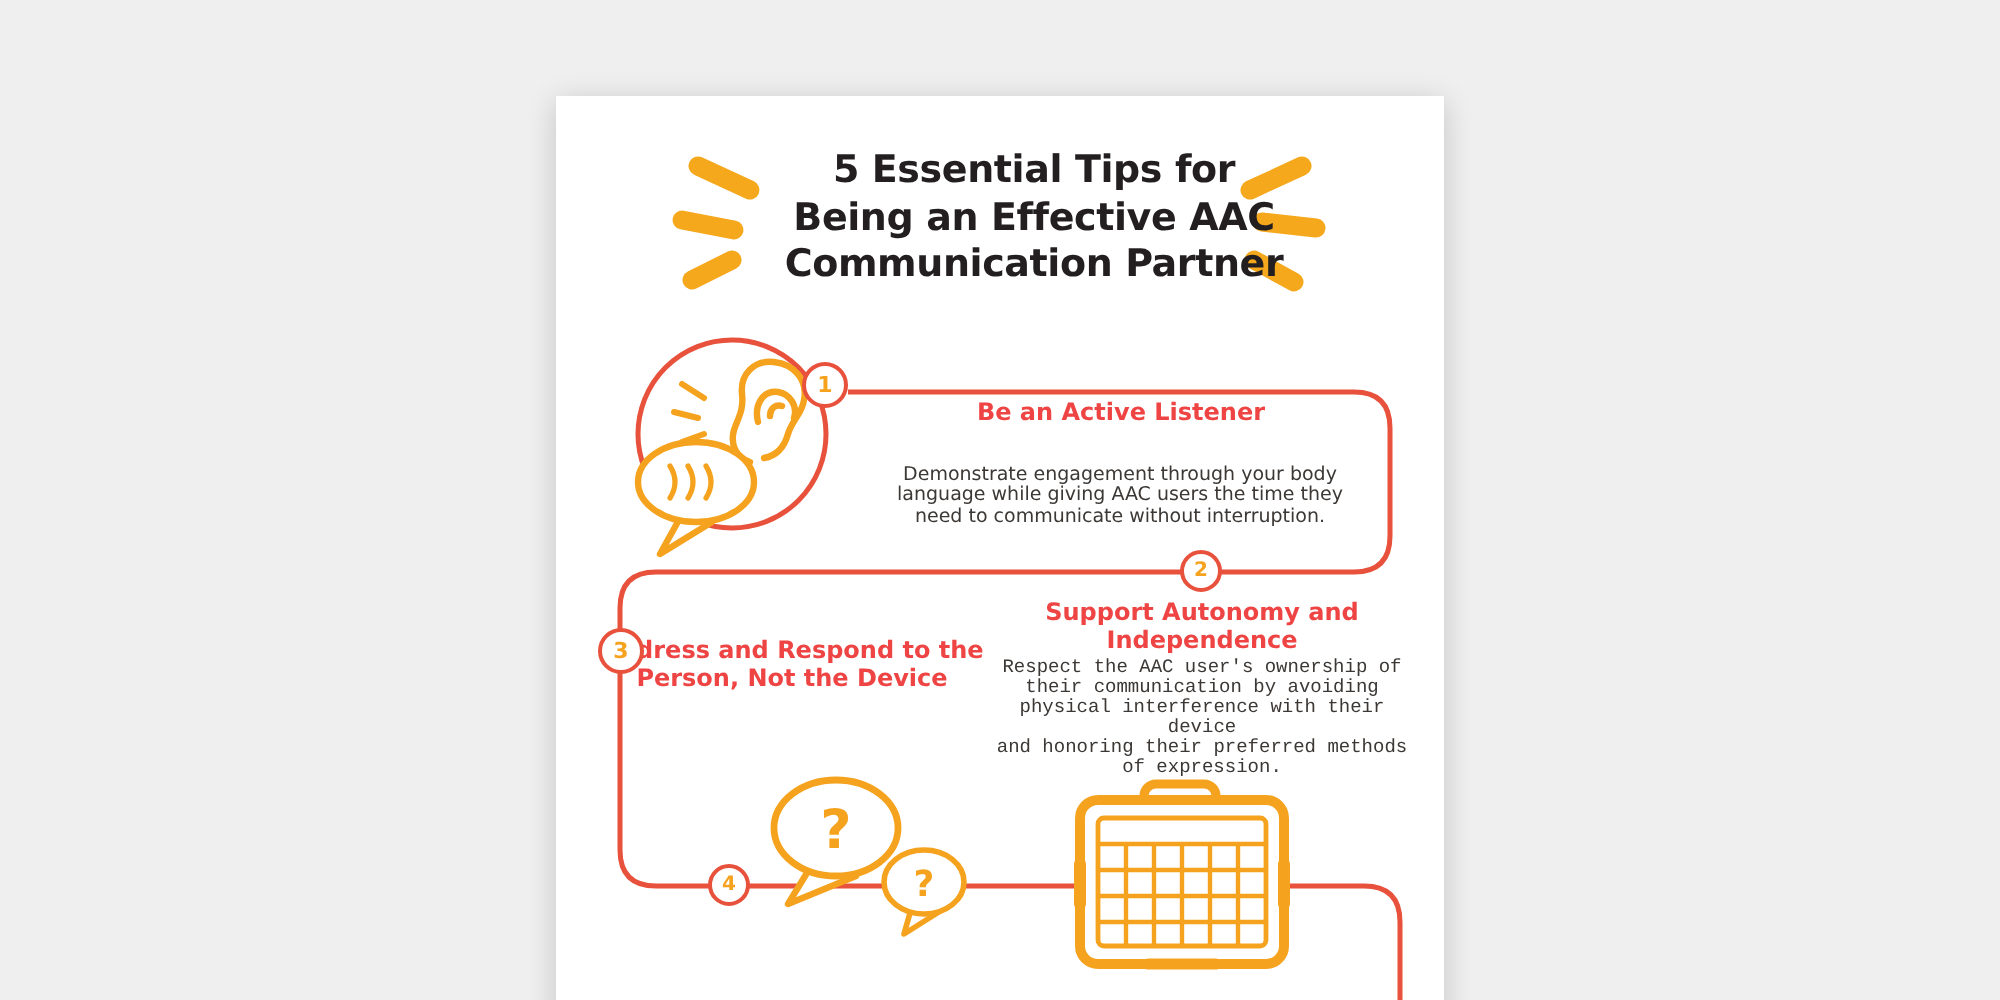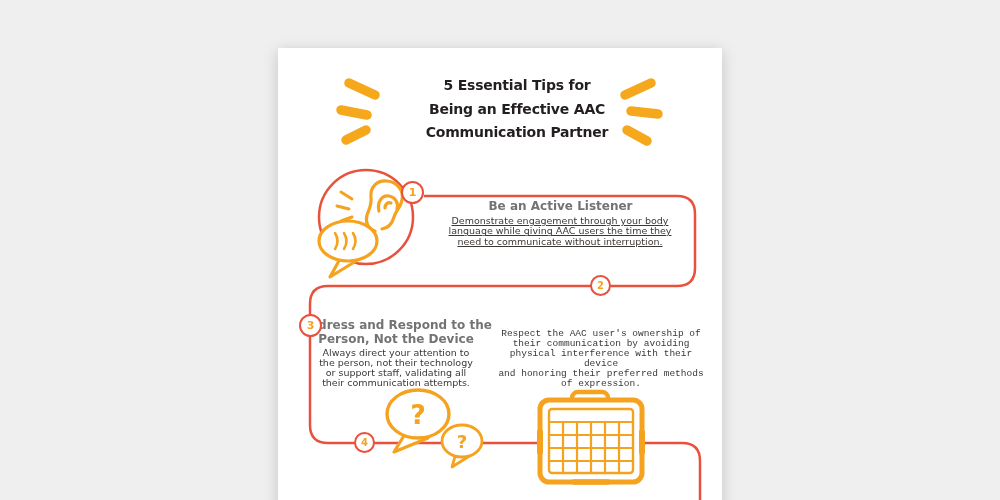--- a/index.html
+++ b/index.html
@@ -9,44 +9,44 @@
     font-family:"DejaVu Sans", "Liberation Sans", sans-serif;
   }
   .canvas { position:relative; width:1000px; height:500px; overflow:hidden; background:#efefef; }
   .page {
     position:absolute; left:278px; top:48px; width:444px; height:470px;
     background:#ffffff; box-shadow:0 3px 14px rgba(0,0,0,0.18);
   }
   .art { position:absolute; left:0; top:0; z-index:1; }
   .heading {
     position:absolute; left:99px; top:26px; width:280px; z-index:2;
-    text-align:center; font-weight:bold; font-size:14px; line-height:23.5px;
+    text-align:center; font-weight:bold; font-size:19px; line-height:23.5px;
     letter-spacing:-0.2px; color:#231f20; white-space:pre-line;
   }
   .badge {
     position:absolute; z-index:3; background:#ffffff;
     border:2px solid #e8513b; border-radius:50%;
     color:#f5a31f; font-weight:bold;
     display:flex; align-items:center; justify-content:center;
     box-sizing:border-box;
   }
   .badge.b1 { left:123px; top:133px; width:23px; height:23px; font-size:11px; }
   .badge.b2 { left:312px; top:227px; width:21px; height:21px; font-size:10px; }
   .badge.b3 { left:21px;  top:266px; width:23px; height:23px; font-size:11px; }
   .badge.b4 { left:76px;  top:384px; width:21px; height:21px; font-size:10px; }
   .tip-title {
     position:absolute; z-index:2; text-align:center; font-weight:bold;
-    color:#737373; white-space:pre-line; font-size:12px; line-height:14px;
+    color:#ef4444; white-space:pre-line; font-size:12px; line-height:14px;
   }
   .tip-body {
     position:absolute; z-index:2; text-align:center;
     color:#3c3835; white-space:pre-line; font-size:9.5px; line-height:10.4px;
   }
   .t1-title { left:160px; top:151px; width:245px; }
-  .t1-body  { left:152px; top:168px; width:260px;text-decoration:underline; }
+  .t1-body  { left:152px; top:185px; width:260px; }
   .t2-title { left:223px; top:252px; width:200px; line-height:13.5px; }
   .t2-body  { left:213px; top:281px; width:220px; line-height:9.9px;font-family:Liberation Mono, monospace; }
   .t3-title { left:18px;  top:271px; width:200px; line-height:13.5px; }
   .t3-body  { left:33px;  top:300px; width:170px; line-height:9.9px; }
   .t4-title { left:42px;  top:423px; width:200px; line-height:13.5px; }
 </style>
 </head>
 <body>
 
 <div class="canvas">
@@ -108,28 +108,26 @@
     <div class="badge b1">1</div>
     <div class="badge b2">2</div>
     <div class="badge b3">3</div>
     <div class="badge b4">4</div>
 
     <div class="tip-title t1-title">Be an Active Listener</div>
     <div class="tip-body t1-body">Demonstrate engagement through your body
 language while giving AAC users the time they
 need to communicate without interruption.</div>
 
+    <div class="tip-title t2-title">Support Autonomy and
+Independence</div>
     <div class="tip-body t2-body">Respect the AAC user's ownership of
 their communication by avoiding
 physical interference with their device
 and honoring their preferred methods
 of expression.</div>
 
     <div class="tip-title t3-title">Address and Respond to the
 Person, Not the Device</div>
-    <div class="tip-body t3-body">Always direct your attention to
-the person, not their technology
-or support staff, validating all
-their communication attempts.</div>
 
 
   </div>
 </div>
 
 </body></html>

